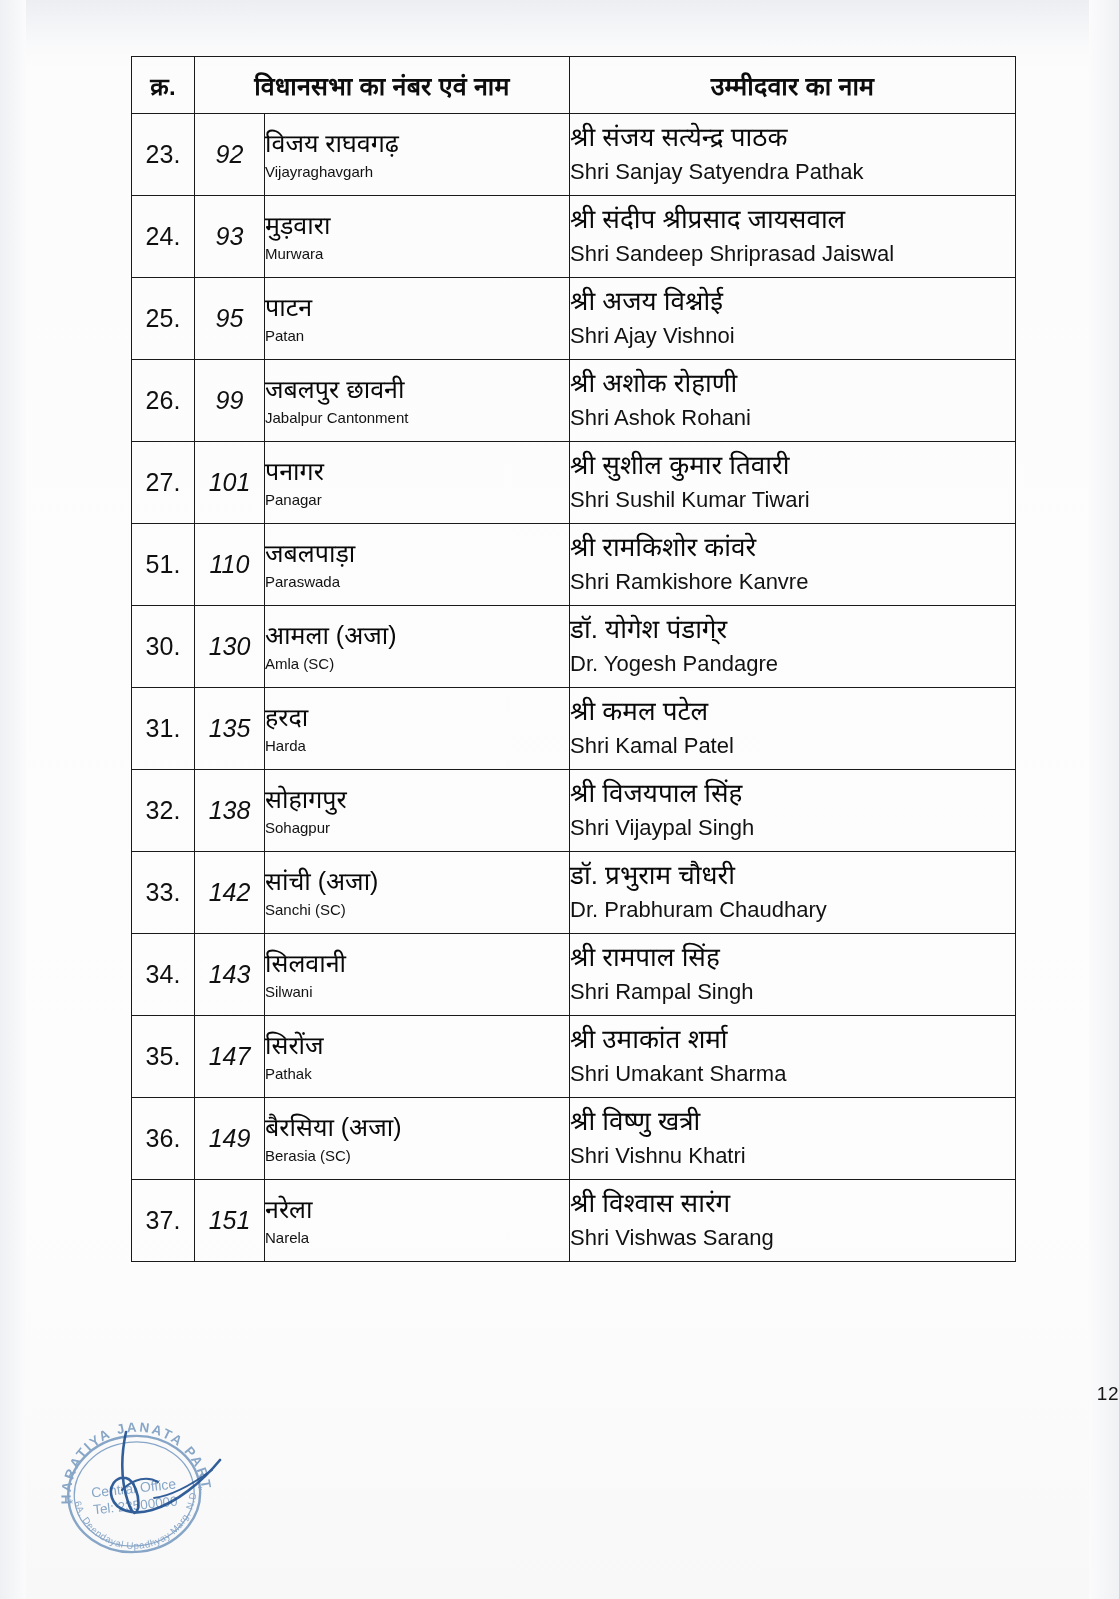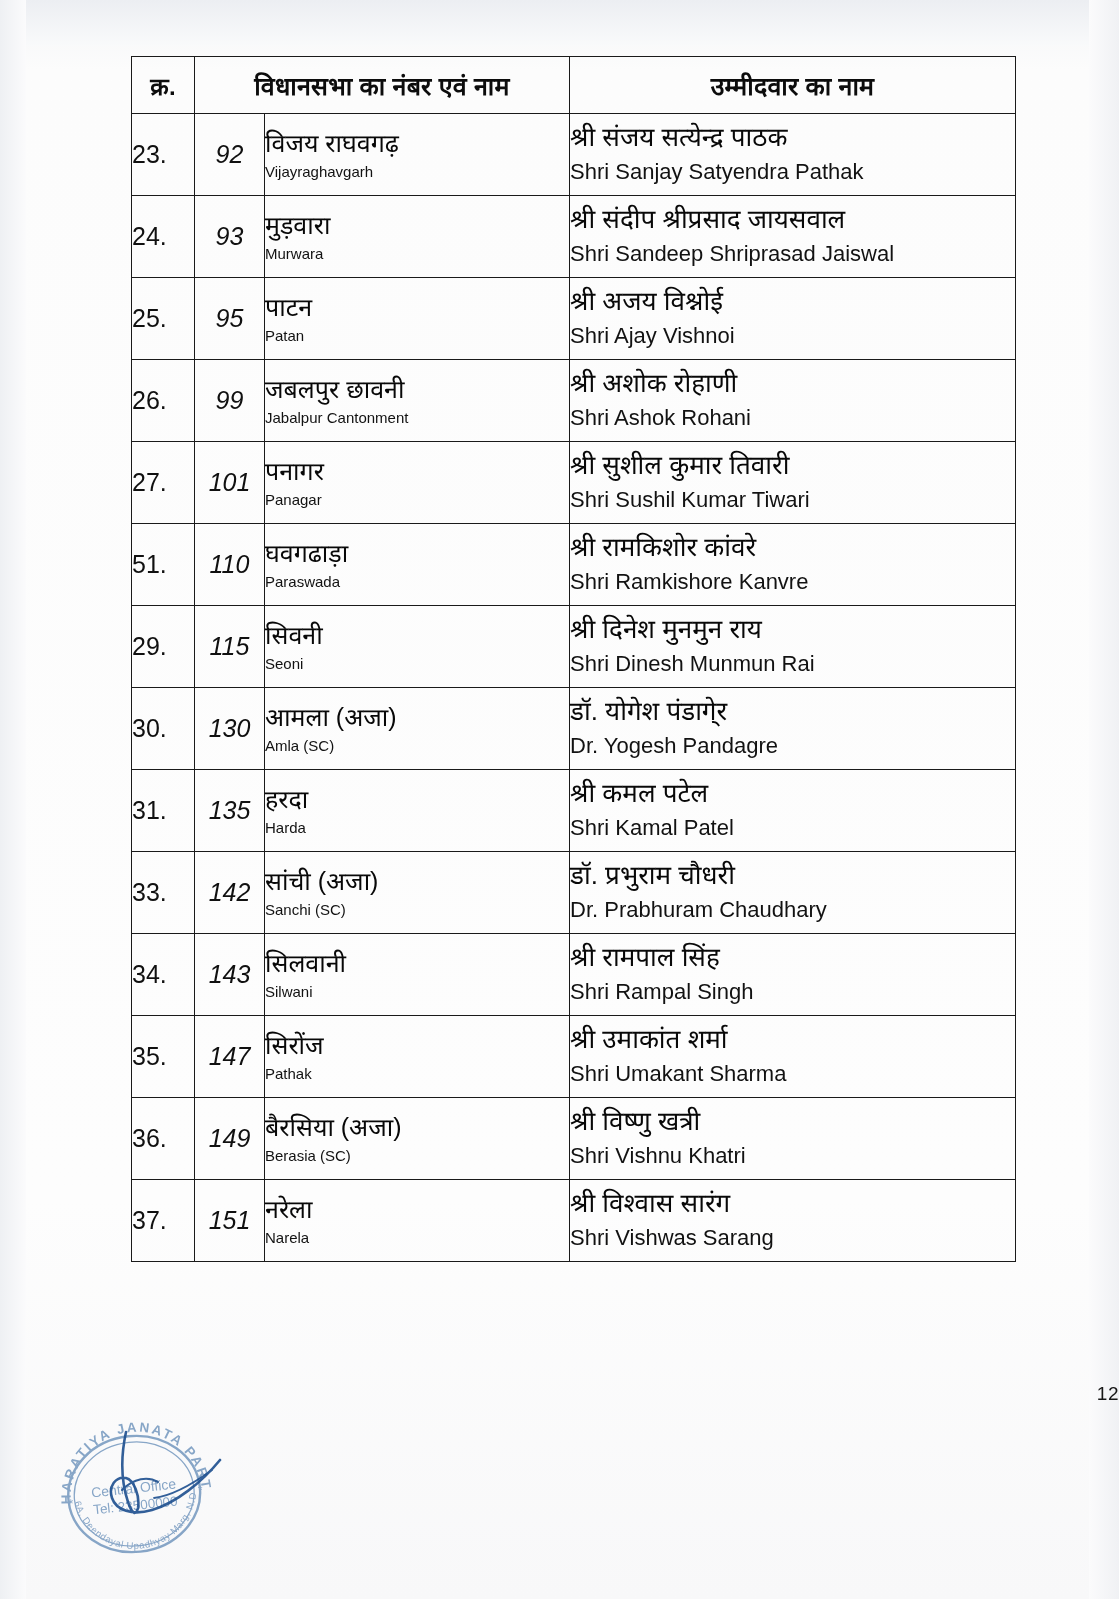--- a/index.html
+++ b/index.html
@@ -82,21 +82,21 @@
 
   
   col.c-sno   { width: 63px; }
   col.c-num   { width: 70px; }
   col.c-name  { width: 305px; }
   col.c-cand  { width: 446px; }
 
   tbody tr { height: 82px; }
 
   td.sno {
-    text-align: left;
+    text-align: center;
     font-size: 25px;
     color: #101010;
   }
   td.acnum {
     text-align: center;
     font-size: 25px;
     color: #101010;
     font-style: italic;
   }
   td.acname, td.cand {
@@ -239,41 +239,29 @@
             </td>
             <td class="cand">
               <span class="dev">श्री सुशील कुमार तिवारी</span>
               <span class="lat">Shri Sushil Kumar Tiwari</span>
             </td>
           </tr>
           <tr>
             <td class="sno">51.</td>
             <td class="acnum">110</td>
             <td class="acname">
-              <span class="dev">घवगढाड़ा</span>
+              <span class="dev">जबलपाड़ा</span>
               <span class="lat">Paraswada</span>
             </td>
             <td class="cand">
               <span class="dev">श्री रामकिशोर कांवरे</span>
               <span class="lat">Shri Ramkishore Kanvre</span>
             </td>
           </tr>
           <tr>
-            <td class="sno">29.</td>
-            <td class="acnum">115</td>
-            <td class="acname">
-              <span class="dev">सिवनी</span>
-              <span class="lat">Seoni</span>
-            </td>
-            <td class="cand">
-              <span class="dev">श्री दिनेश मुनमुन राय</span>
-              <span class="lat">Shri Dinesh Munmun Rai</span>
-            </td>
-          </tr>
-          <tr>
             <td class="sno">30.</td>
             <td class="acnum">130</td>
             <td class="acname">
               <span class="dev">आमला (अजा)</span>
               <span class="lat">Amla (SC)</span>
             </td>
             <td class="cand">
               <span class="dev">डॉ. योगेश पंडागे्र</span>
               <span class="lat">Dr. Yogesh Pandagre</span>
             </td>
@@ -281,20 +269,32 @@
           <tr>
             <td class="sno">31.</td>
             <td class="acnum">135</td>
             <td class="acname">
               <span class="dev">हरदा</span>
               <span class="lat">Harda</span>
             </td>
             <td class="cand">
               <span class="dev">श्री कमल पटेल</span>
               <span class="lat">Shri Kamal Patel</span>
+            </td>
+          </tr>
+          <tr>
+            <td class="sno">32.</td>
+            <td class="acnum">138</td>
+            <td class="acname">
+              <span class="dev">सोहागपुर</span>
+              <span class="lat">Sohagpur</span>
+            </td>
+            <td class="cand">
+              <span class="dev">श्री विजयपाल सिंह</span>
+              <span class="lat">Shri Vijaypal Singh</span>
             </td>
           </tr>
           <tr>
             <td class="sno">33.</td>
             <td class="acnum">142</td>
             <td class="acname">
               <span class="dev">सांची (अजा)</span>
               <span class="lat">Sanchi (SC)</span>
             </td>
             <td class="cand">

